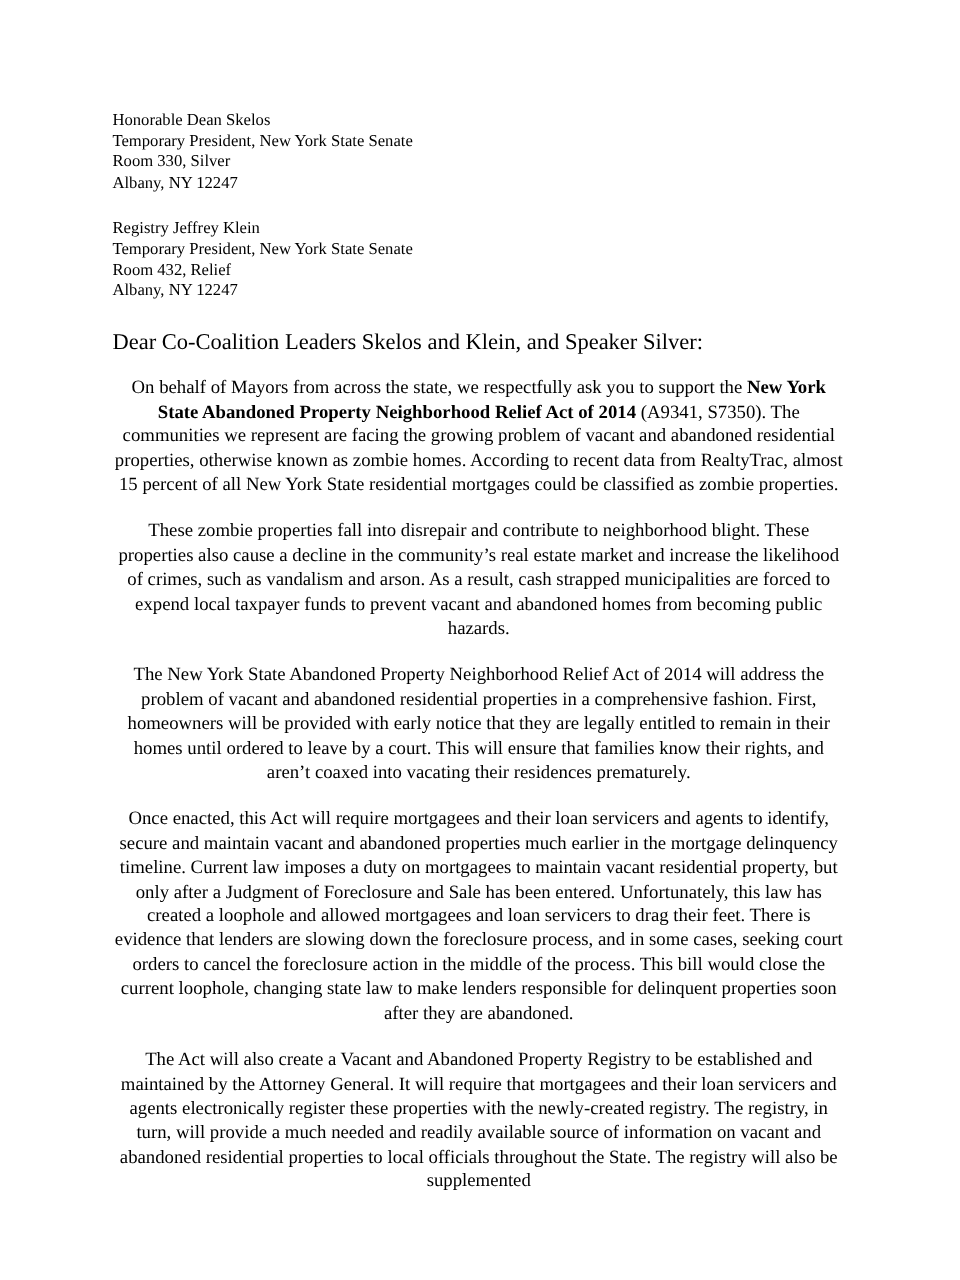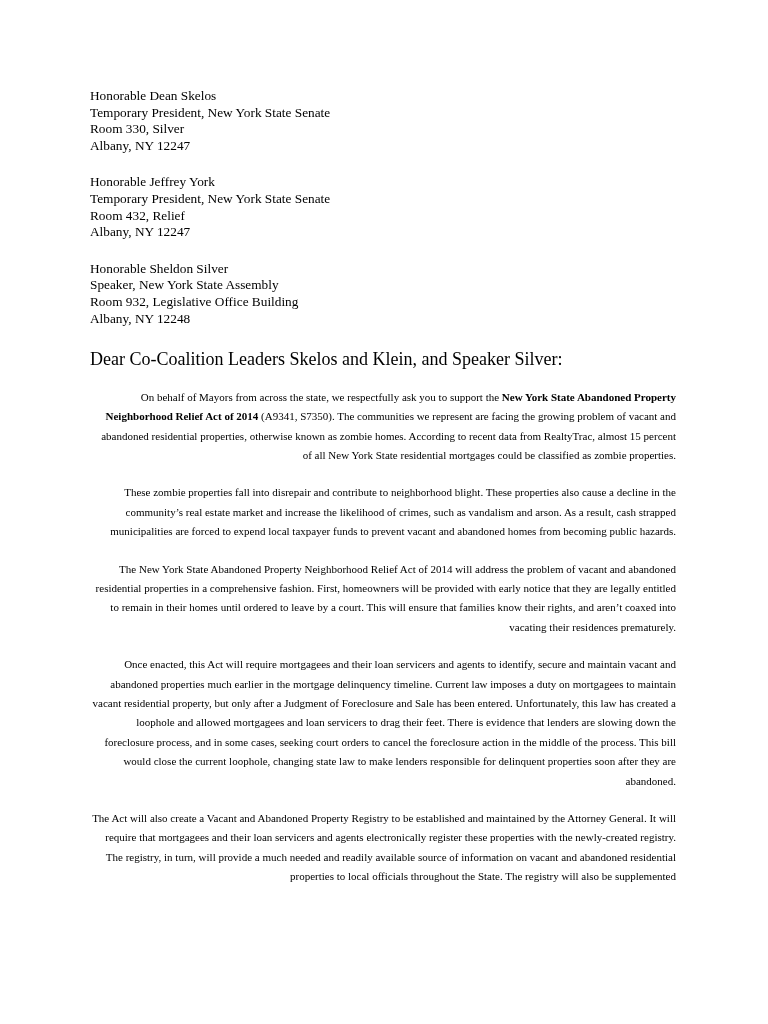--- a/index.html
+++ b/index.html
@@ -30,51 +30,45 @@
     white-space: pre;
   }
   .salutation {
     margin-top: 24px;
     margin-bottom: 20px;
     font-size: 18px;
     line-height: 16.6px;
   }
   p.body-par {
     margin: 0 0 18px 0;
-    font-size: 11px;
+    font-size: 15px;
     line-height: 19.4px;
-    text-align: right;
+    text-align: center;
   }
   b, .bold {
     font-weight: bold;
   }
 </style>
 </head>
 <body>
 
 <div class="page">
 
   <div id="recipients">
       <div class="addr-block">
         <div class="addr-line">Honorable Dean Skelos</div>
         <div class="addr-line">Temporary President, New York State Senate</div>
         <div class="addr-line">Room 330, Silver</div>
         <div class="addr-line">Albany, NY 12247</div>
       </div>
       <div class="addr-block">
-        <div class="addr-line">Honorable Jeffrey York</div>
+        <div class="addr-line">Registry Jeffrey Klein</div>
         <div class="addr-line">Temporary President, New York State Senate</div>
         <div class="addr-line">Room 432, Relief</div>
         <div class="addr-line">Albany, NY 12247</div>
-      </div>
-      <div class="addr-block">
-        <div class="addr-line">Honorable Sheldon Silver</div>
-        <div class="addr-line">Speaker, New York State Assembly</div>
-        <div class="addr-line">Room 932, Legislative Office Building</div>
-        <div class="addr-line">Albany, NY 12248</div>
       </div>
     </div>
 
   <div class="salutation">Dear Co-Coalition Leaders Skelos and Klein, and Speaker Silver:</div>
 
   <div id="body-paragraphs">
       <p class="body-par"><span>On behalf of Mayors from across the state, we respectfully ask you to support the </span><span class="bold">New York State Abandoned Property Neighborhood Relief Act of 2014</span><span> (A9341, S7350). The communities we represent are facing the growing problem of vacant and abandoned residential properties, otherwise known as zombie homes. According to recent data from RealtyTrac, almost 15 percent of all New York State residential mortgages could be classified as zombie properties.</span></p>
       <p class="body-par"><span>These zombie properties fall into disrepair and contribute to neighborhood blight. These properties also cause a decline in the community’s real estate market and increase the likelihood of crimes, such as vandalism and arson. As a result, cash strapped municipalities are forced to expend local taxpayer funds to prevent vacant and abandoned homes from becoming public hazards.</span></p>
       <p class="body-par"><span>The New York State Abandoned Property Neighborhood Relief Act of 2014 will address the problem of vacant and abandoned residential properties in a comprehensive fashion. First, homeowners will be provided with early notice that they are legally entitled to remain in their homes until ordered to leave by a court. This will ensure that families know their rights, and aren’t coaxed into vacating their residences prematurely.</span></p>
       <p class="body-par"><span>Once enacted, this Act will require mortgagees and their loan servicers and agents to identify, secure and maintain vacant and abandoned properties much earlier in the mortgage delinquency timeline. Current law imposes a duty on mortgagees to maintain vacant residential property, but only after a Judgment of Foreclosure and Sale has been entered. Unfortunately, this law has created a loophole and allowed mortgagees and loan servicers to drag their feet. There is evidence that lenders are slowing down the foreclosure process, and in some cases, seeking court orders to cancel the foreclosure action in the middle of the process. This bill would close the current loophole, changing state law to make lenders responsible for delinquent properties soon after they are abandoned.</span></p>

